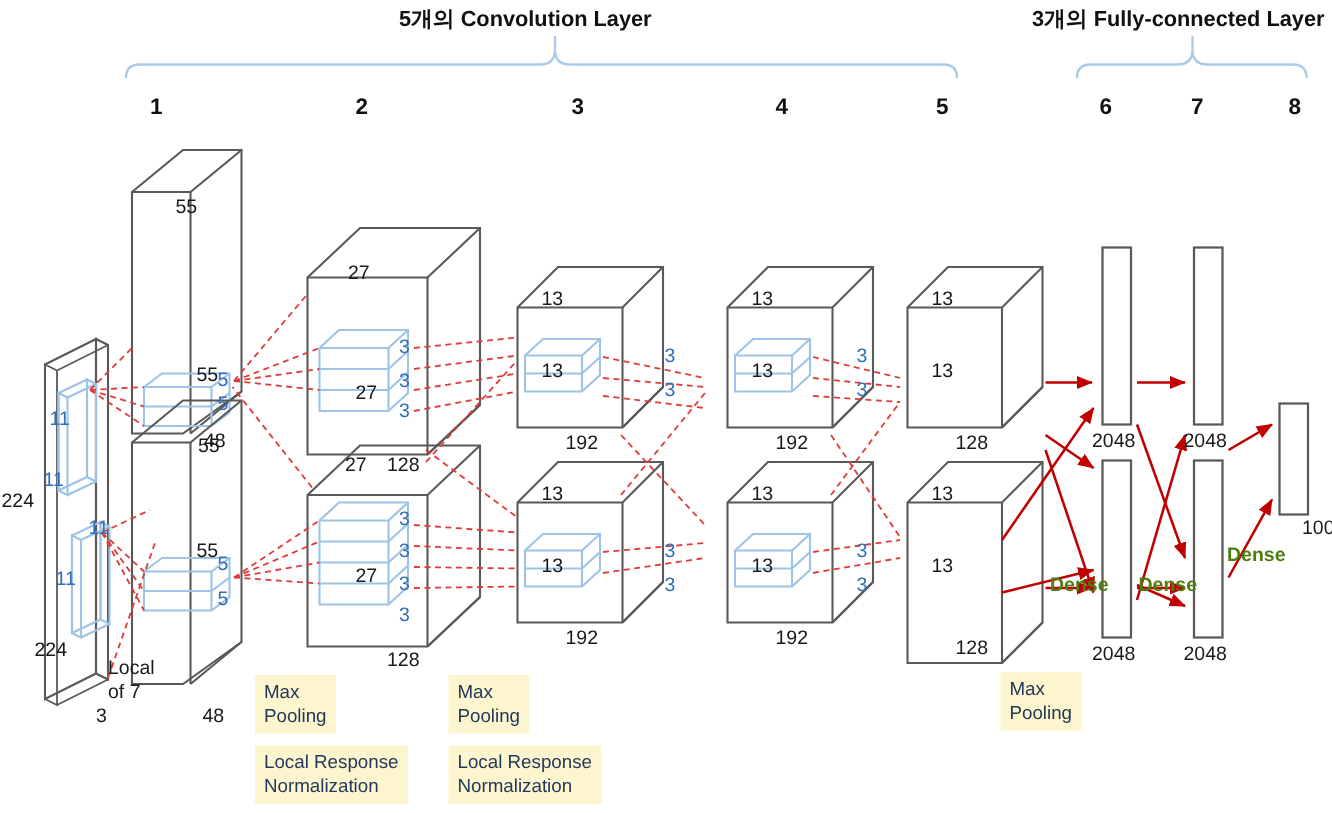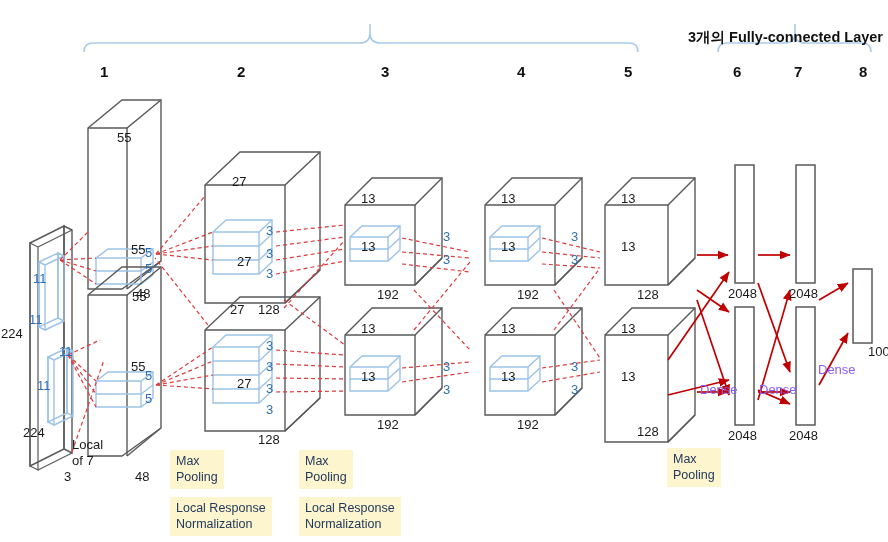--- a/index.html
+++ b/index.html
@@ -38,23 +38,23 @@
     background:#fdf5ce;
     color:#23395b;
     font-size:12.5px;
     line-height:1.28;
     padding:3px 6px 4px 6px;
     white-space:pre;
     font-weight:400;
   }
   .dense{
     position:absolute;
-    color:#8b5cf6;
+    color:#4d7c0f;
     font-size:13px;
-    font-weight:400;
+    font-weight:700;
     white-space:pre;
   }
 </style>
 </head>
 <body>
 
 <div id="stage">
 
   <svg id="svg-layer" viewBox="0 0 888 542" xmlns="http://www.w3.org/2000/svg">
     <defs>
@@ -300,21 +300,22 @@
       <path d="M542,238 L600,252"></path>
       <path d="M542,252 L600,258"></path>
       <path d="M542,264 L600,268"></path>
       <path d="M542,368 L600,360"></path>
       <path d="M542,382 L600,372"></path>
       <path d="M554,330 L600,268"></path>
       <path d="M554,290 L600,358"></path>
     </g>
   </svg>
 
-  <div class="lbl head" style="left:688px;top:5px;margin-top:24px;">3개의 Fully-connected Layer</div>
+  <div class="lbl head" style="left:266px;top:5px;">5개의 Convolution Layer</div>
+  <div class="lbl head" style="left:688px;top:5px;">3개의 Fully-connected Layer</div>
 
   <div class="lbl num" style="left:100px;top:64px;">1</div>
   <div class="lbl num" style="left:237px;top:64px;">2</div>
   <div class="lbl num" style="left:381px;top:64px;">3</div>
   <div class="lbl num" style="left:517px;top:64px;">4</div>
   <div class="lbl num" style="left:624px;top:64px;">5</div>
   <div class="lbl num" style="left:733px;top:64px;">6</div>
   <div class="lbl num" style="left:794px;top:64px;">7</div>
   <div class="lbl num" style="left:859px;top:64px;">8</div>
 

